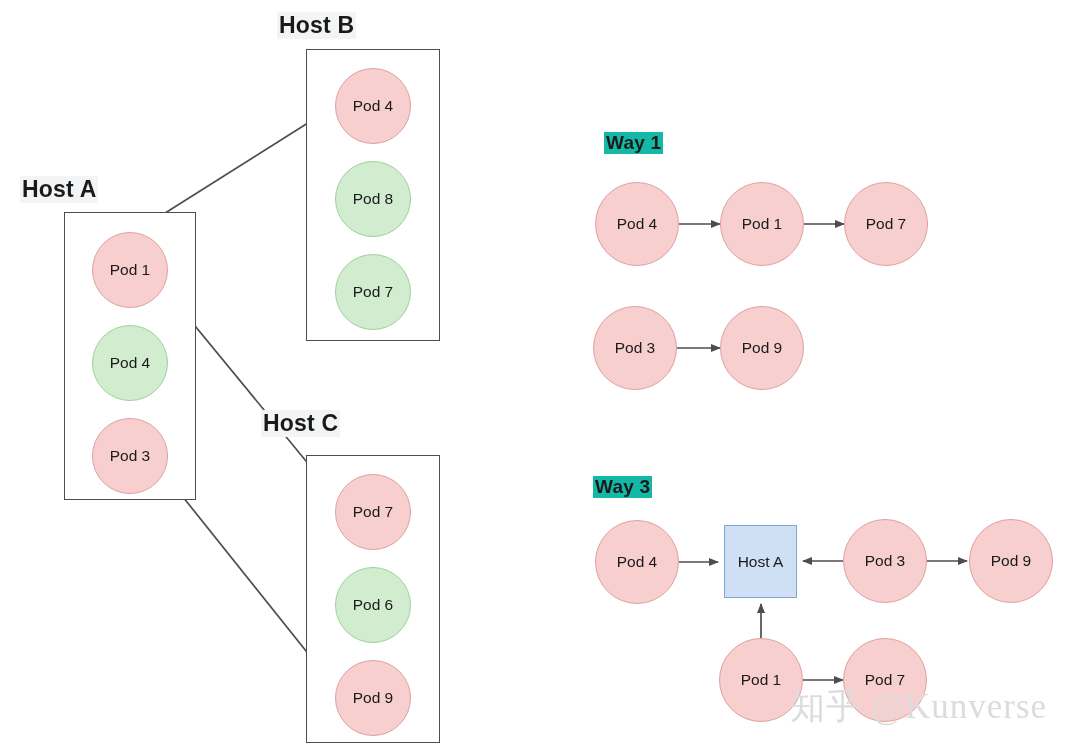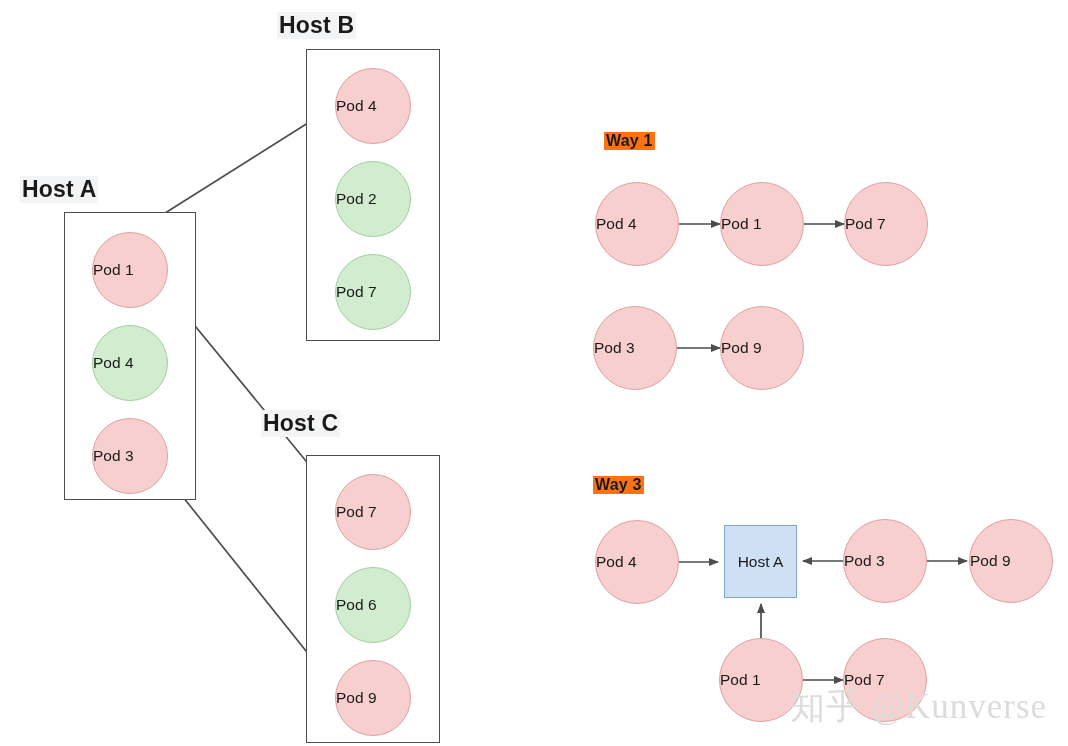--- a/index.html
+++ b/index.html
@@ -25,41 +25,41 @@
     font-size: 23px;
     font-weight: bold;
     color: #1a1a1a;
     background: #f2f4f6;
     letter-spacing: 0.2px;
     white-space: nowrap;
     padding: 0 2px;
   }
   .way-label {
     position: absolute;
-    font-size: 16px;
+    font-size: 19px;
     font-weight: bold;
     color: #1a1a1a;
-    background: #f97316;
+    background: #14b8a6;
     letter-spacing: 0.2px;
     white-space: nowrap;
     padding: 0 2px;
   }
   .host-box {
     position: absolute;
     background: #ffffff;
     border: 1.6px solid #4d4d4d;
     box-sizing: border-box;
   }
   .pod {
     position: absolute;
     border-radius: 50%;
     box-sizing: border-box;
     display: flex;
     align-items: center;
-    justify-content: flex-start;
+    justify-content: center;
     font-size: 15.5px;
     color: #1a1a1a;
     line-height: 1;
   }
   .pod.red {
     background: #f7cfce;
     border: 1.4px solid #e0a0a0;
   }
   .pod.green {
     background: #d2ecd0;
@@ -121,21 +121,21 @@
     </div>
     <div class="pod red" style="left: 92px; top: 418px; width: 76px; height: 76px;">
       <span>Pod 3</span>
     </div>
     <div class="host-label" style="left: 277px; top: 12px;">Host B</div>
     <div class="host-box" style="left: 306px; top: 49px; width: 134px; height: 292px;"></div>
     <div class="pod red" style="left: 335px; top: 68px; width: 76px; height: 76px;">
       <span>Pod 4</span>
     </div>
     <div class="pod green" style="left: 335px; top: 161px; width: 76px; height: 76px;">
-      <span>Pod 2</span>
+      <span>Pod 8</span>
     </div>
     <div class="pod green" style="left: 335px; top: 254px; width: 76px; height: 76px;">
       <span>Pod 7</span>
     </div>
     <div class="host-label" style="left: 261px; top: 410px;">Host C</div>
     <div class="host-box" style="left: 306px; top: 455px; width: 134px; height: 288px;"></div>
     <div class="pod red" style="left: 335px; top: 474px; width: 76px; height: 76px;">
       <span>Pod 7</span>
     </div>
     <div class="pod green" style="left: 335px; top: 567px; width: 76px; height: 76px;">

